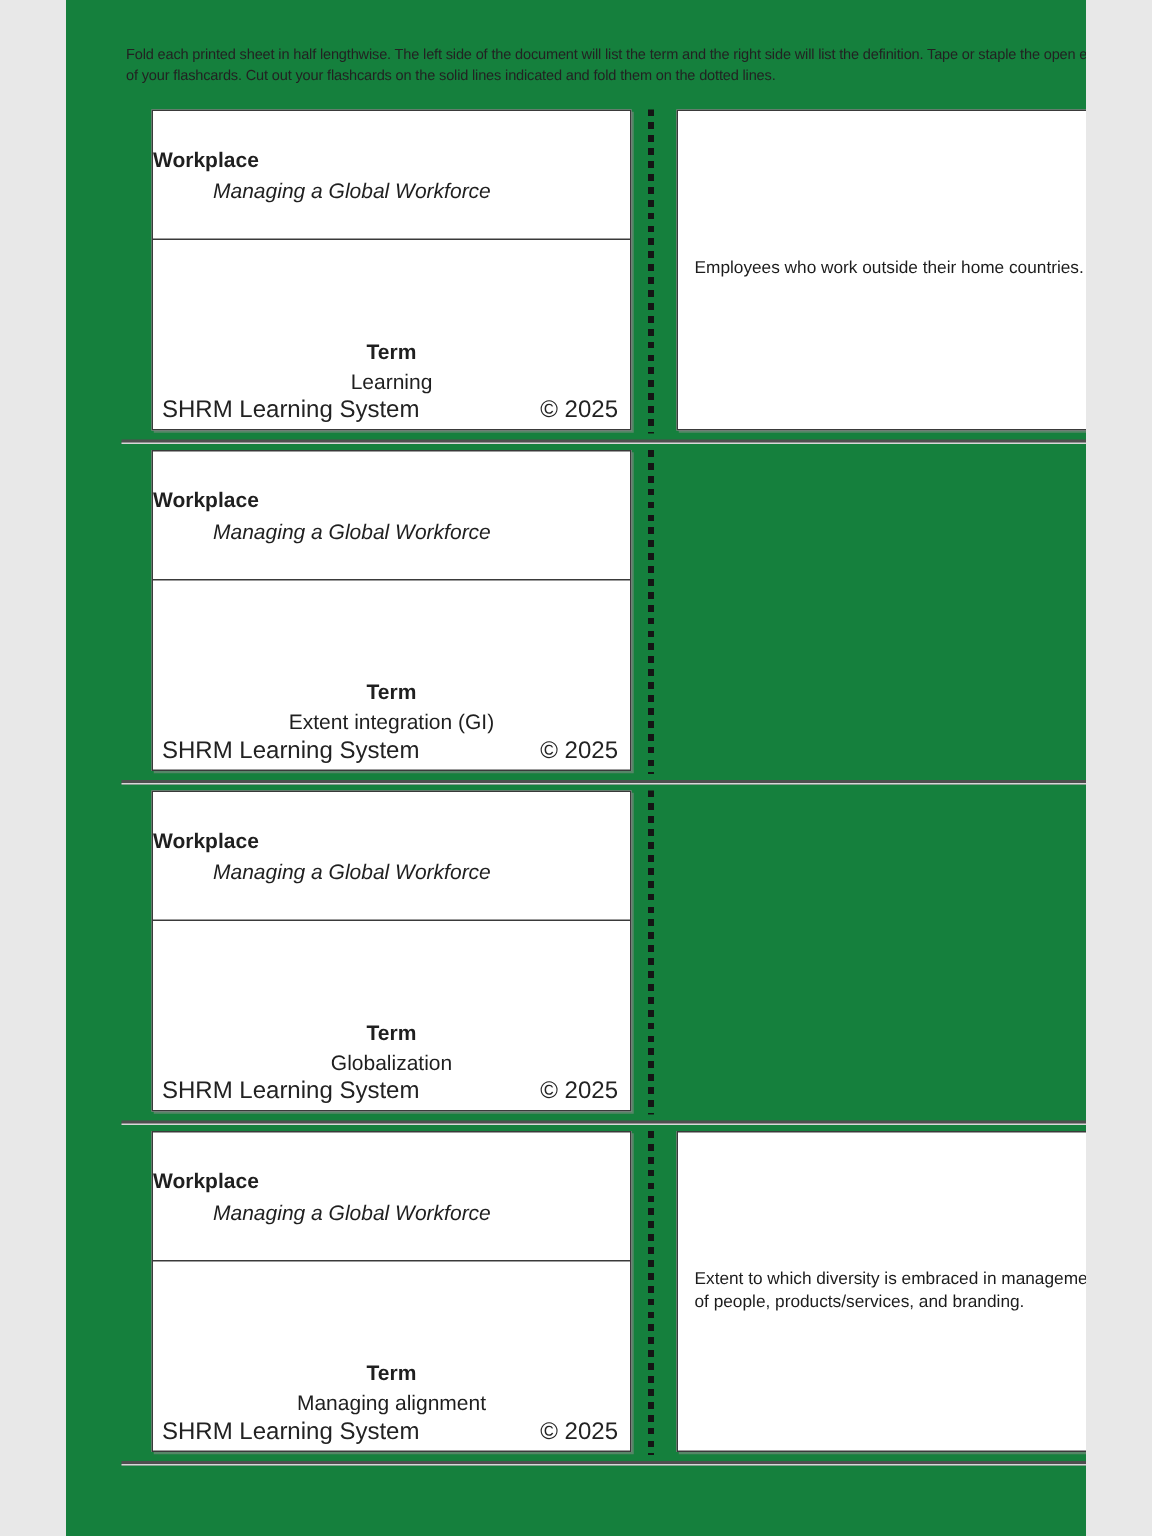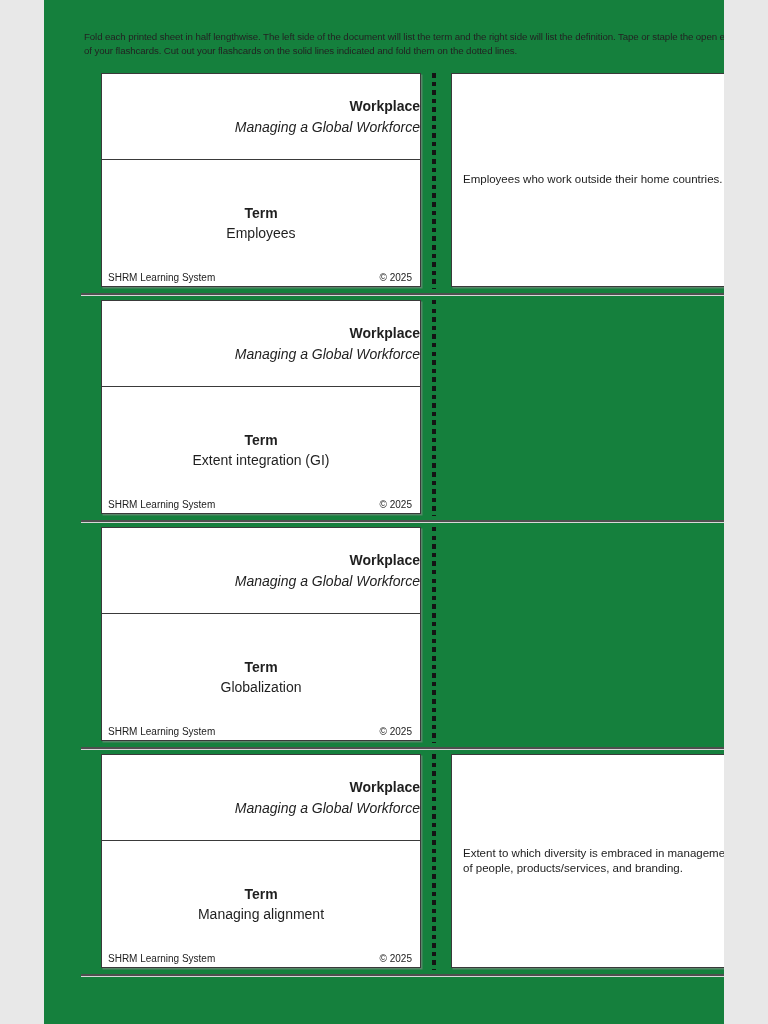--- a/index.html
+++ b/index.html
@@ -16,36 +16,36 @@
   .row { position:absolute; left:0; width:768px; height:214px; }
   .card {
     position:absolute; top:0; height:214px; width:320px;
     border:1.5px solid #3a3a3a; box-sizing:border-box; background:#fff;
     box-shadow:1.5px 1.5px 0 rgba(140,140,140,0.55);
   }
   .card.left { left:57px; display:flex; flex-direction:column; }
   .card.right { left:407px; display:flex; align-items:center; }
   .card-head {
     height:86px; border-bottom:1.5px solid #3a3a3a; box-sizing:border-box;
-    display:flex; flex-direction:column; align-items:flex-end; justify-content:center;
+    display:flex; flex-direction:column; align-items:flex-start; justify-content:center;
     text-align:center;
   }
   .category { font-weight:bold; font-size:14px; line-height:21px; }
   .module   { font-style:italic; font-size:14px; line-height:21px;margin-left:40px; }
   .card-body {
-    flex:1; position:relative; box-sizing:border-box; 
-    display:flex; flex-direction:column; align-items:center; justify-content:center;
+    flex:1; position:relative; box-sizing:border-box; padding-bottom:22px;
+    display:flex; flex-direction:column; align-items:center; justify-content:flex-end;
     text-align:center;
   }
   .term-label { font-weight:bold; font-size:14px; line-height:20px; }
   .term-name  { font-size:14px; line-height:20px; }
   .card-foot {
     position:absolute; left:6px; right:8px; bottom:3px;
     display:flex; justify-content:space-between;
-    font-size:10px; color:#222;gap:48px;
+    font-size:16px; color:#222;gap:48px;
   }
   .dotted {
     position:absolute; left:388px; top:0; width:4px; height:216px;
     background:repeating-linear-gradient(to bottom,
       #141414 0px, #141414 4.5px, transparent 4.5px, transparent 8.6px);
   }
   .definition {
     padding:0 11px; font-size:11.5px; line-height:15.4px;
     white-space:pre-line; text-align:left; color:#1c1c1c;
   }
@@ -67,21 +67,21 @@
 of your flashcards. Cut out your flashcards on the solid lines indicated and fold them on the dotted lines.</div>
 
   <section class="row" style="top:73px">
     <div class="card left">
       <div class="card-head">
         <div class="category">Workplace</div>
         <div class="module">Managing a Global Workforce</div>
       </div>
       <div class="card-body">
         <div class="term-label">Term</div>
-        <div class="term-name">Employees</div>
+        <div class="term-name">Learning</div>
         <div class="card-foot">
           <span class="brand">SHRM Learning System</span>
           <span class="copyright">© 2025</span>
         </div>
       </div>
     </div>
     <div class="dotted"></div>
     <div class="card right">
       <div class="definition">Employees who work outside their home countries.</div>
     </div>

